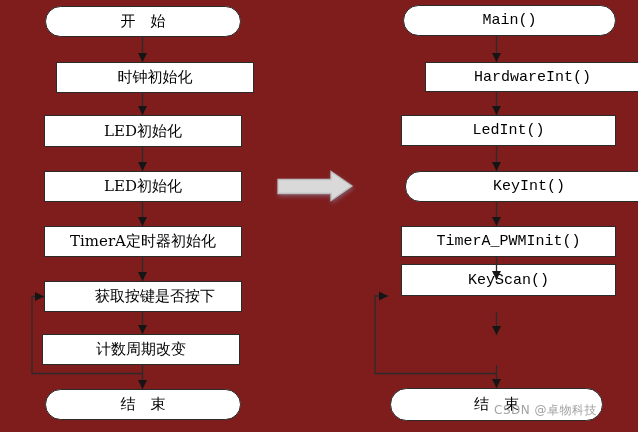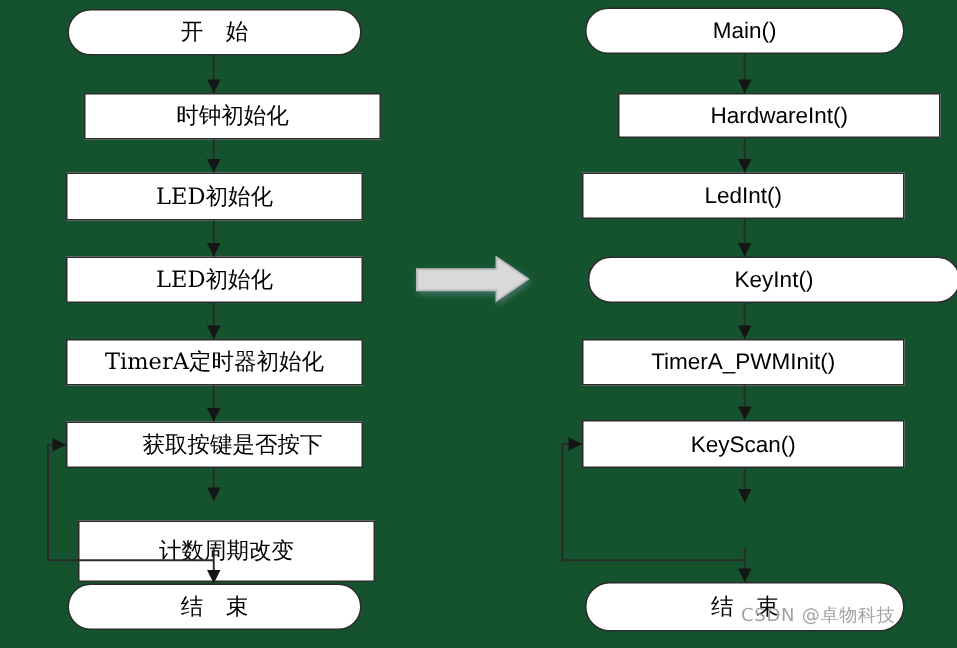--- a/index.html
+++ b/index.html
@@ -1,56 +1,56 @@
 <!DOCTYPE html>
 <html><head>
 <meta charset="utf-8">
 <style>
   html,body{margin:0;padding:0;background:#fff;}
   .canvas{
-    position:relative;width:638px;height:432px;background:#14532d;overflow:hidden;
+    position:relative;width:638px;height:432px;background:#7f1d1d;overflow:hidden;
     font-family:"DejaVu Sans","Liberation Sans",sans-serif;
   }
   .node{
     position:absolute;box-sizing:border-box;background:#ffffff;
     border:1.4px solid #2b2b2b;color:#000;
     display:flex;align-items:center;justify-content:center;
     white-space:pre;line-height:1;z-index:1;
   }
   .terminator{border-radius:17px;}
   .zh{font-family:"DejaVu Serif","Liberation Serif",serif;font-size:15px;}
-  .code{font-family:Liberation Sans, sans-serif;font-size:15px;}
+  .code{font-family:Liberation Mono, monospace;font-size:15px;margin-left:13px;}
   .overlay{position:absolute;left:0;top:0;width:638px;height:432px;z-index:3;pointer-events:none;}
   .watermark{
     position:absolute;left:494px;top:402px;z-index:5;
     font-size:12px;letter-spacing:.5px;color:#a2a2a2;
     font-family:"DejaVu Sans","Liberation Sans",sans-serif;white-space:pre;
   }
   .transform-arrow-shape{filter:drop-shadow(1px 2px 2px rgba(140,160,190,.45));}
 </style>
 </head>
 <body>
 
 <div class="canvas">
 
   <div class="node terminator zh" style="left:45px;top:6px;width:196px;height:31px;">开　始</div>
   <div class="node zh" style="left:44px;top:62px;width:198px;height:31px;margin-left:12px;">时钟初始化</div>
   <div class="node zh" style="left:44px;top:115px;width:198px;height:32px;">LED初始化</div>
   <div class="node zh" style="left:44px;top:171px;width:198px;height:31px;">LED初始化</div>
   <div class="node zh" style="left:44px;top:226px;width:198px;height:31px;">TimerA定时器初始化</div>
   <div class="node zh" style="left:44px;top:281px;width:198px;height:31px;padding-left:24px;">获取按键是否按下</div>
-  <div class="node zh" style="left:52px;top:334px;width:198px;height:41px;margin-top:13px;">计数周期改变</div>
+  <div class="node zh" style="left:42px;top:334px;width:198px;height:31px;">计数周期改变</div>
   <div class="node terminator zh" style="left:45px;top:389px;width:196px;height:31px;">结　束</div>
 
   <div class="node terminator code" style="left:390px;top:5px;width:213px;height:31px;">Main()</div>
   <div class="node code" style="left:412px;top:62px;width:215px;height:30px;">HardwareInt()</div>
   <div class="node code" style="left:388px;top:115px;width:215px;height:31px;">LedInt()</div>
   <div class="node code" style="left:392px;top:171px;width:248px;height:31px;border-radius:15px;">KeyInt()</div>
   <div class="node code" style="left:388px;top:226px;width:215px;height:31px;">TimerA_PWMInit()</div>
-  <div class="node code" style="left:388px;top:280px;width:215px;height:32px;">KeyScan()</div>
+  <div class="node code" style="left:388px;top:264px;width:215px;height:32px;">KeyScan()</div>
   <div class="node terminator zh" style="left:390px;top:388px;width:213px;height:33px;">结　束</div>
 
   <svg class="overlay" viewBox="0 0 638 432" xmlns="http://www.w3.org/2000/svg">
 
     <g stroke="#2b2b2b" stroke-width="1.3" fill="none">
       <path d="M142.5 37 V62"></path>
         <path d="M142.5 93 V115"></path>
         <path d="M142.5 147 V171"></path>
       <path d="M142.5 202 V226"></path>
         <path d="M142.5 257 V281"></path>

